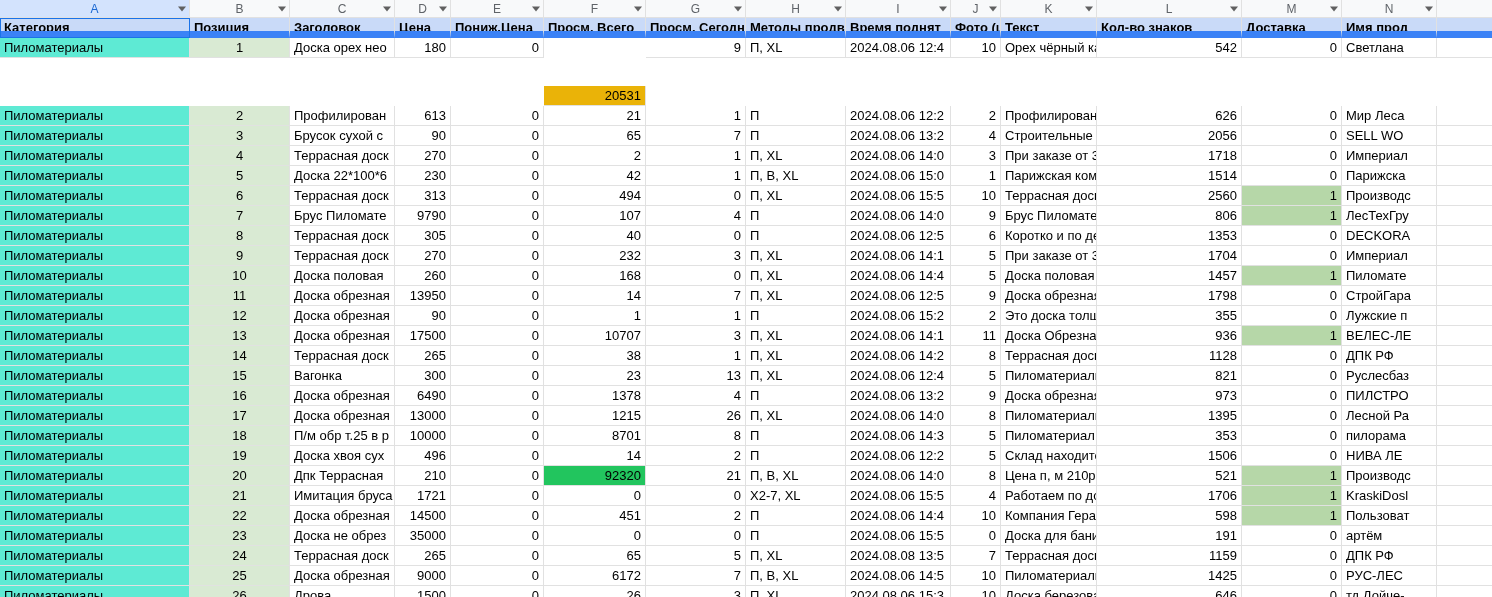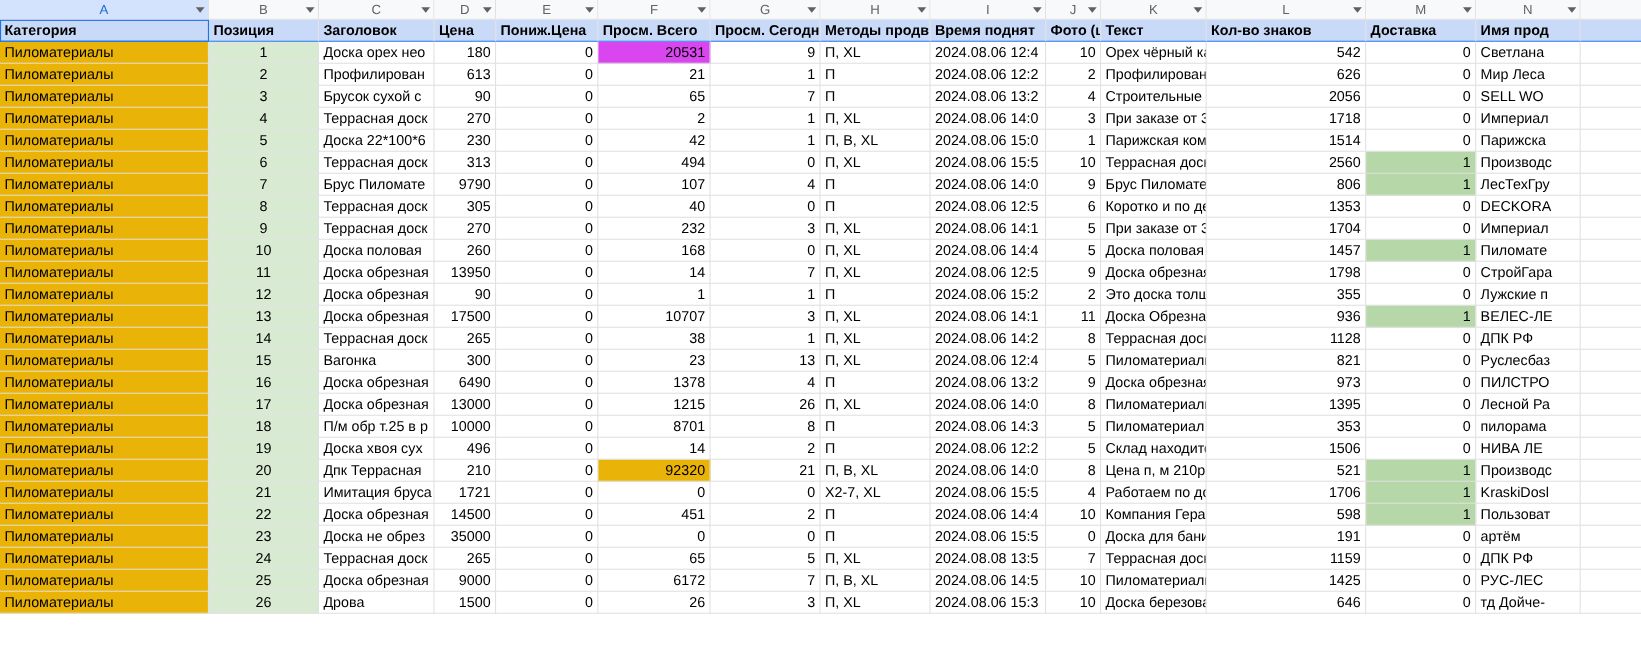--- a/index.html
+++ b/index.html
@@ -35,43 +35,43 @@
     top: 50%;
     transform: translateY(-50%);
     width: 0; height: 0;
     border-left: 4px solid transparent;
     border-right: 4px solid transparent;
     border-top: 5px solid #606060;
   }
   .hdr {
     background: #c9daf8;
     border-right: 1px solid #e1e1e1;
-    border-bottom: 1px solid #3b82f6;
+    border-bottom: 7px solid #3b82f6;
     padding: 2px 4px;
     font-weight: bold;
     height: 20px;
     overflow: hidden;
     white-space: nowrap;
     position: relative;
   }
   .hdr.sel { outline: 1px solid #1a73e8; outline-offset:-1px; }
   .cell {
     border-right: 1px solid #e1e1e1;
     border-bottom: 1px solid #e1e1e1;
     padding: 2px 4px;
     height: 20px;
     overflow: hidden;
     white-space: nowrap;
     text-overflow: clip;
   }
   .num { text-align: right; }
-  .sel-col { background: #eab308; }
+  .sel-col { background: #5eead4; }
   .pos-cell { background: #d9ead3; text-align: center; }
-  .hl-yellow { background: #d946ef; }
-  .hl-orange { background: #eab308; }
+  .hl-yellow { background: #eab308; margin-top: 48px; }
+  .hl-orange { background: #22c55e; }
   .hl-green { background: #b6d7a8; }
 </style>
 </head>
 <body>
 
 <div class="sheet" id="sheet">
     <div class="col-letter sel">A<span class="triangle"></span></div>
     <div class="col-letter">B<span class="triangle"></span></div>
     <div class="col-letter">C<span class="triangle"></span></div>
     <div class="col-letter">D<span class="triangle"></span></div>

